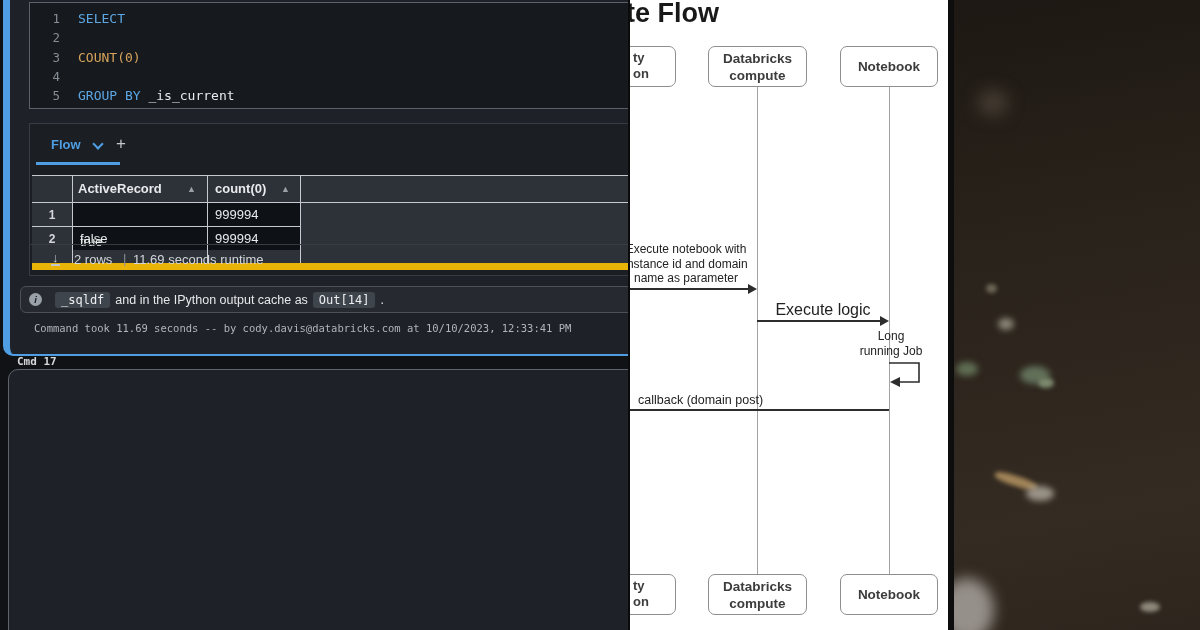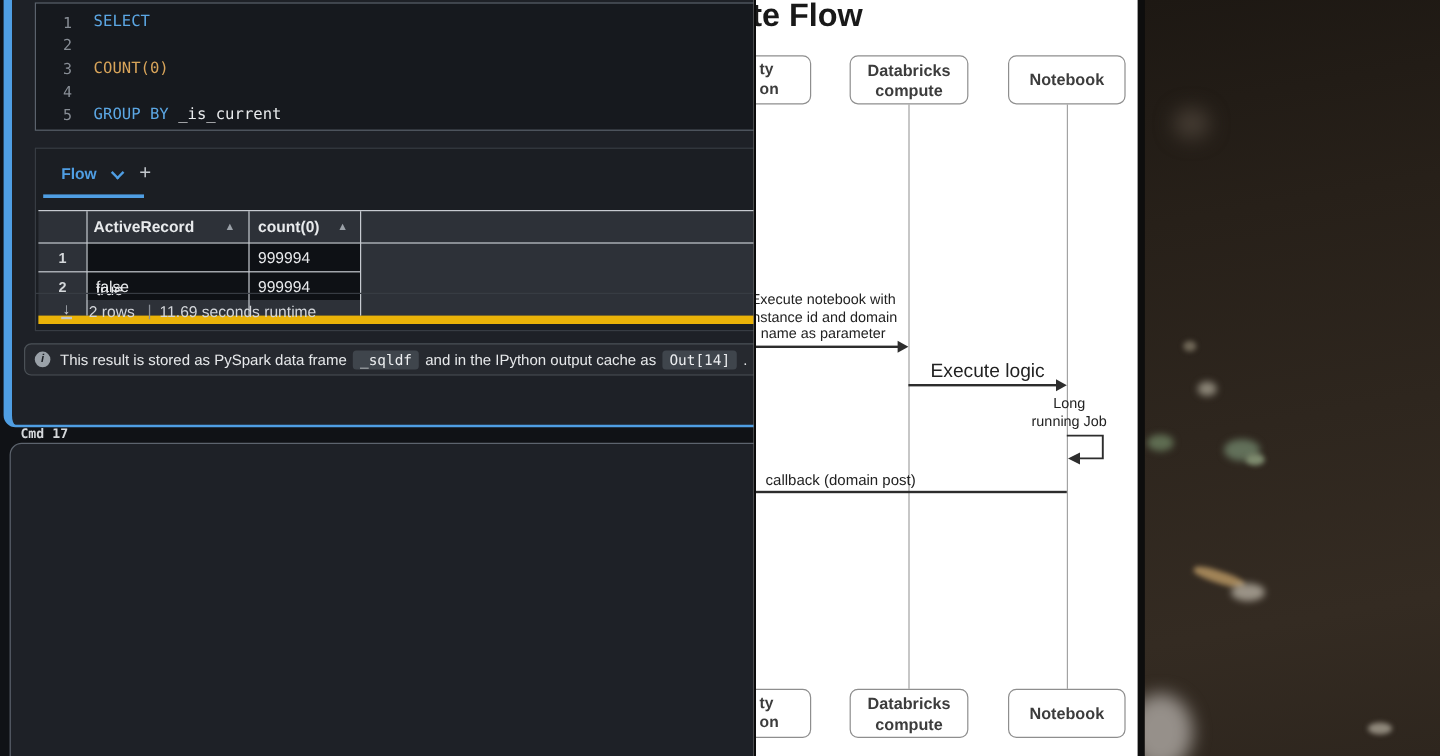--- a/index.html
+++ b/index.html
@@ -141,27 +141,27 @@
         <div class="footer-bar">
           <span class="dl-icon">↓</span>
           <span class="f-rows">2 rows</span>
           <span class="f-sep">|</span>
           <span class="f-run">11.69 seconds runtime</span>
         </div>
       </div>
 
       <div class="infobar">
         <span class="info-icon">i</span>
-        <span>This result is stored as PySpark data frame</span>
         <span class="code-badge">_sqldf</span>
         <span>and in the IPython output cache as</span>
         <span class="code-badge">Out[14]</span>
         <span>.</span>
       </div>
 
+      <div class="statusline">Command took 11.69 seconds -- by cody.davis@databricks.com at 10/10/2023, 12:33:41 PM</div>
     </div>
 
     <div class="cmd-label">Cmd 17</div>
 
     <div class="cell2">
       
 
       
 
       

